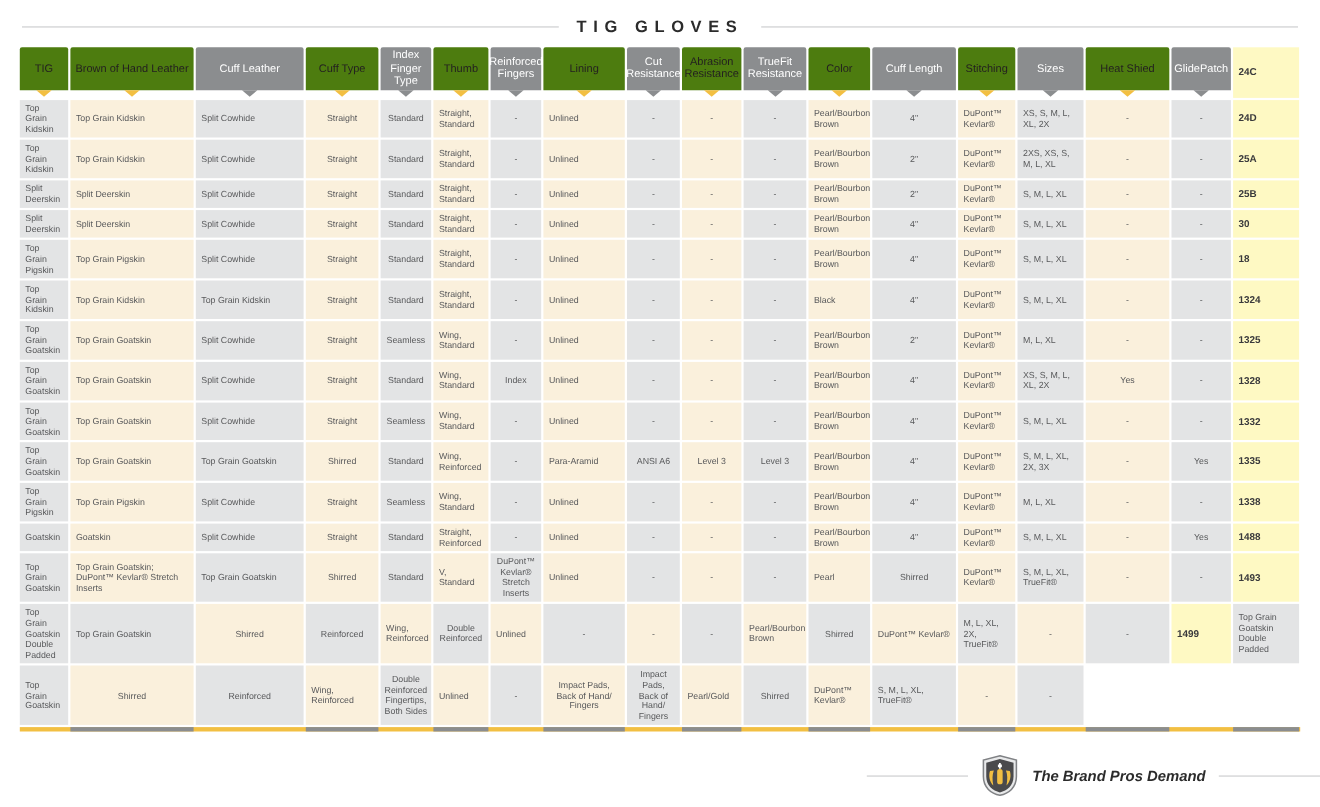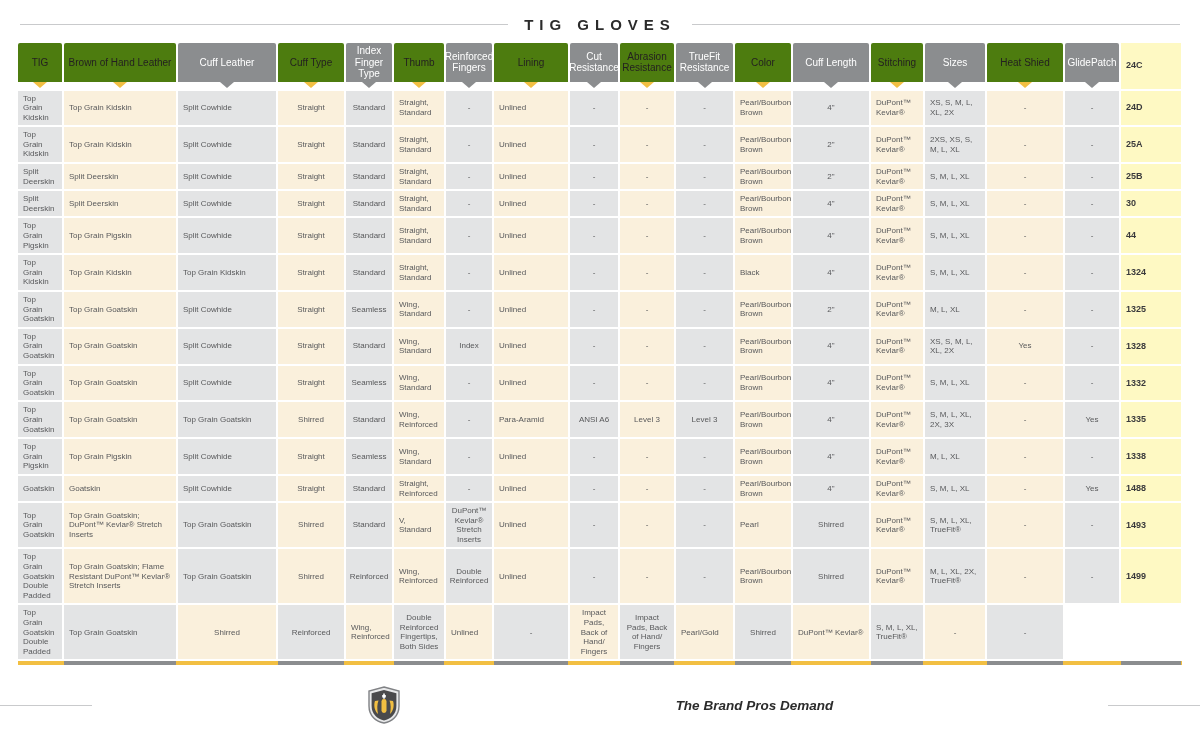--- a/index.html
+++ b/index.html
@@ -67,21 +67,21 @@
     position: relative;
     height: 4px;
     margin-top: 2px;
     background: #f2bf42;
   }
   .bottom-bar .seg { position: absolute; top: 0; height: 4px; background: #8b8d8f; }
 
   
   .footer {
     position: absolute; left: 0; top: 686px; width: 1200px;
-    display: flex; align-items: center; justify-content: space-between;
+    display: flex; align-items: center; justify-content: flex-end;
     gap: 12px;
   }
   .footer-line { width: 92px; height: 1px; background: #c9cacc; }
   .brand-logo { width: 34px; height: 38px; flex: 0 0 auto; }
   .brand-tagline {
     font-size: 13.5px; font-weight: bold; font-style: italic;
     color: #2b2b2b; white-space: nowrap;
   }
 </style>
 </head>
@@ -195,21 +195,21 @@
       <div class="td cream">Unlined</div>
       <div class="td graycell center">-</div>
       <div class="td cream center">-</div>
       <div class="td graycell center">-</div>
       <div class="td cream">Pearl/Bourbon Brown</div>
       <div class="td graycell center">4"</div>
       <div class="td cream">DuPont™ Kevlar®</div>
       <div class="td graycell">S, M, L, XL</div>
       <div class="td cream center">-</div>
       <div class="td graycell center">-</div>
-      <div class="td tig">44</div>
+      <div class="td tig">18</div>
       <div class="td graycell">Top Grain Kidskin</div>
       <div class="td cream">Top Grain Kidskin</div>
       <div class="td graycell">Top Grain Kidskin</div>
       <div class="td cream center">Straight</div>
       <div class="td graycell center">Standard</div>
       <div class="td cream">Straight, Standard</div>
       <div class="td graycell center">-</div>
       <div class="td cream">Unlined</div>
       <div class="td graycell center">-</div>
       <div class="td cream center">-</div>
@@ -341,21 +341,20 @@
       <div class="td cream center">-</div>
       <div class="td graycell center">-</div>
       <div class="td cream">Pearl</div>
       <div class="td graycell center">Shirred</div>
       <div class="td cream">DuPont™ Kevlar®</div>
       <div class="td graycell">S, M, L, XL, TrueFit®</div>
       <div class="td cream center">-</div>
       <div class="td graycell center">-</div>
       <div class="td tig">1493</div>
       <div class="td graycell">Top Grain Goatskin Double Padded</div>
-      <div class="td cream">Top Grain Goatskin; Flame Resistant DuPont™ Kevlar® Stretch Inserts</div>
       <div class="td graycell">Top Grain Goatskin</div>
       <div class="td cream center">Shirred</div>
       <div class="td graycell center">Reinforced</div>
       <div class="td cream">Wing, Reinforced</div>
       <div class="td graycell center">Double Reinforced</div>
       <div class="td cream">Unlined</div>
       <div class="td graycell center">-</div>
       <div class="td cream center">-</div>
       <div class="td graycell center">-</div>
       <div class="td cream">Pearl/Bourbon Brown</div>

